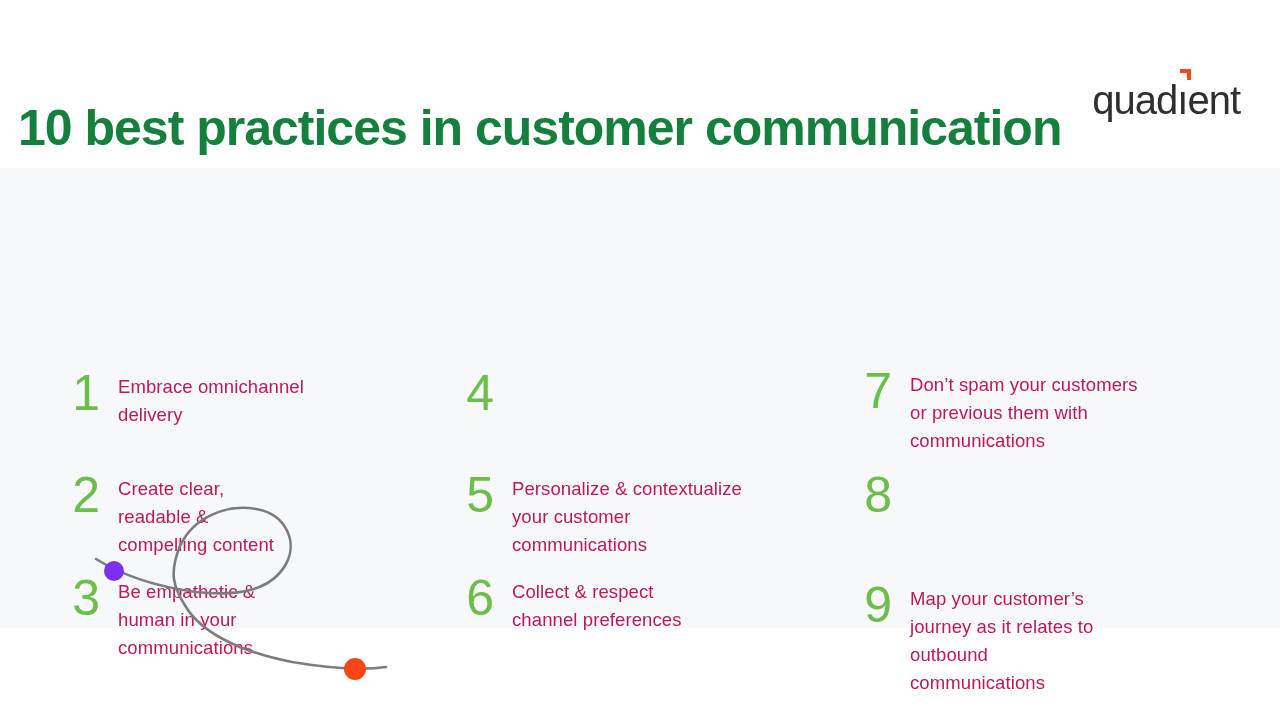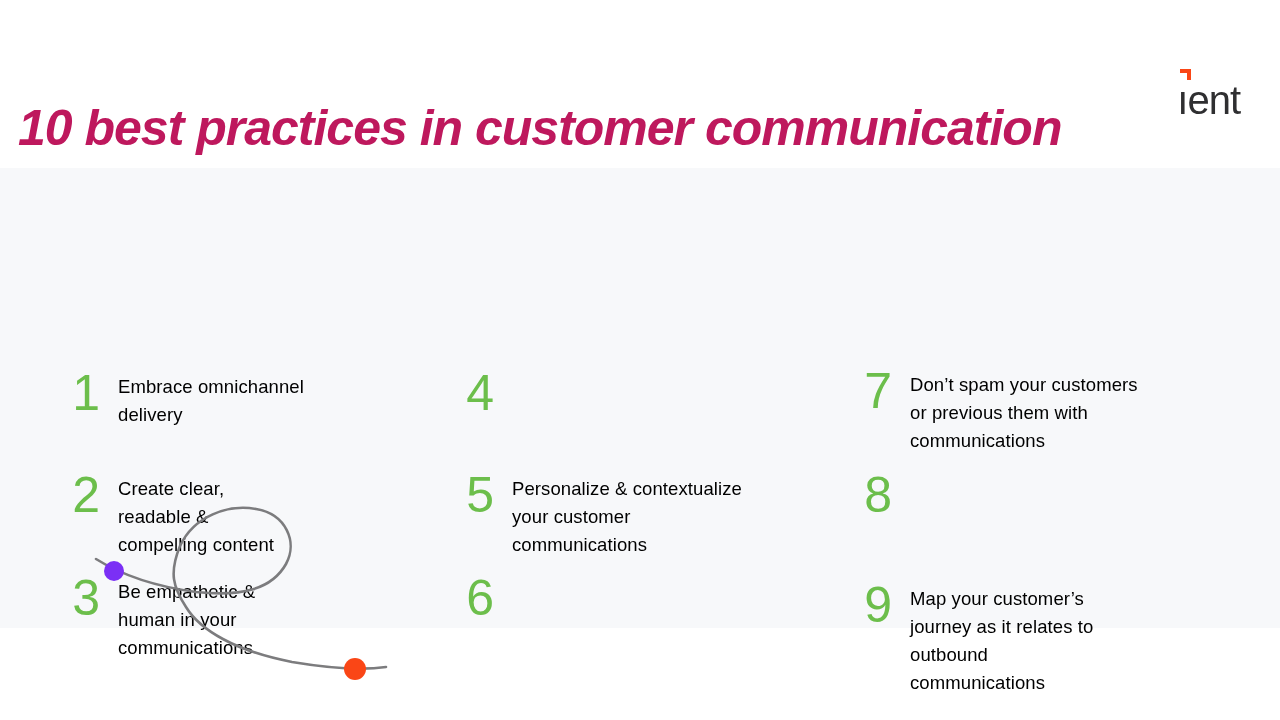--- a/index.html
+++ b/index.html
@@ -16,24 +16,23 @@
   
   .header { position: absolute; left: 0; top: 0; width: 1280px; height: 168px; background: #ffffff; }
   .page-title {
     position: absolute;
     left: 18px;
     top: 98px;
     width: 1060px;
     font-size: 50px;
     font-weight: 700;
     letter-spacing: -1px;
-    color: #be185d;
+    color: #15803d;
     line-height: 60px;
     white-space: nowrap;
-    font-style: italic;
   }
   .logo {
     position: absolute;
     right: 40px;
     top: 72px;
     height: 50px;
     display: flex;
     align-items: flex-end;
     color: #2f2f31;
     font-size: 40px;
@@ -69,21 +68,21 @@
     font-size: 50px;
     line-height: 48px;
     font-weight: 400;
     width: 48px;
     text-align: right;
     margin-right: 18px;
     margin-top: -4px;
     flex: none;
   }
   .item-text {
-    color: #000000;
+    color: #be185d;
     font-size: 18.5px;
     line-height: 28px;
     font-weight: 400;
     white-space: pre-line;
     letter-spacing: 0.1px;
   }
 
   
   .pos-1  { left: 52px;  top: 205px; }
   .pos-2  { left: 52px;  top: 307px; }
@@ -102,20 +101,21 @@
     width: 1280px; height: 720px;
     pointer-events: none;
   }
 </style>
 </head>
 <body>
 
 <div class="header">
   <div class="page-title">10 best practices in customer communication</div>
   <div class="logo">
+    <span>quad</span>
       <span class="i-col"><span>ı</span><span class="i-bracket"></span></span>
       <span>ent</span>
   </div>
 </div>
 
 <div class="band">
 
   <div class="item pos-1">
     <div class="item-number">1</div>
     <div class="item-text">Embrace omnichannel
@@ -142,20 +142,22 @@
 
   <div class="item pos-5">
     <div class="item-number">5</div>
     <div class="item-text">Personalize &amp; contextualize
 your customer
 communications</div>
   </div>
 
   <div class="item pos-6">
     <div class="item-number">6</div>
+    <div class="item-text">Collect &amp; respect
+channel preferences</div>
   </div>
 
   <div class="item pos-7">
     <div class="item-number">7</div>
     <div class="item-text">Don’t spam your customers
 or previous them with
 communications</div>
   </div>
 
   <div class="item pos-8">

